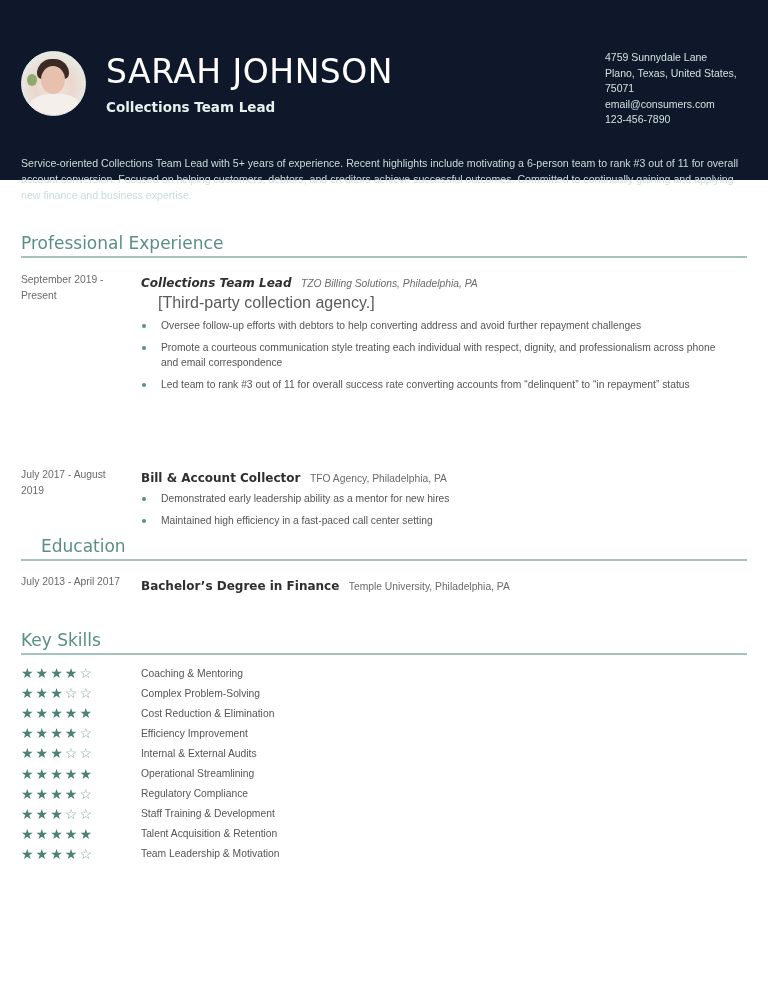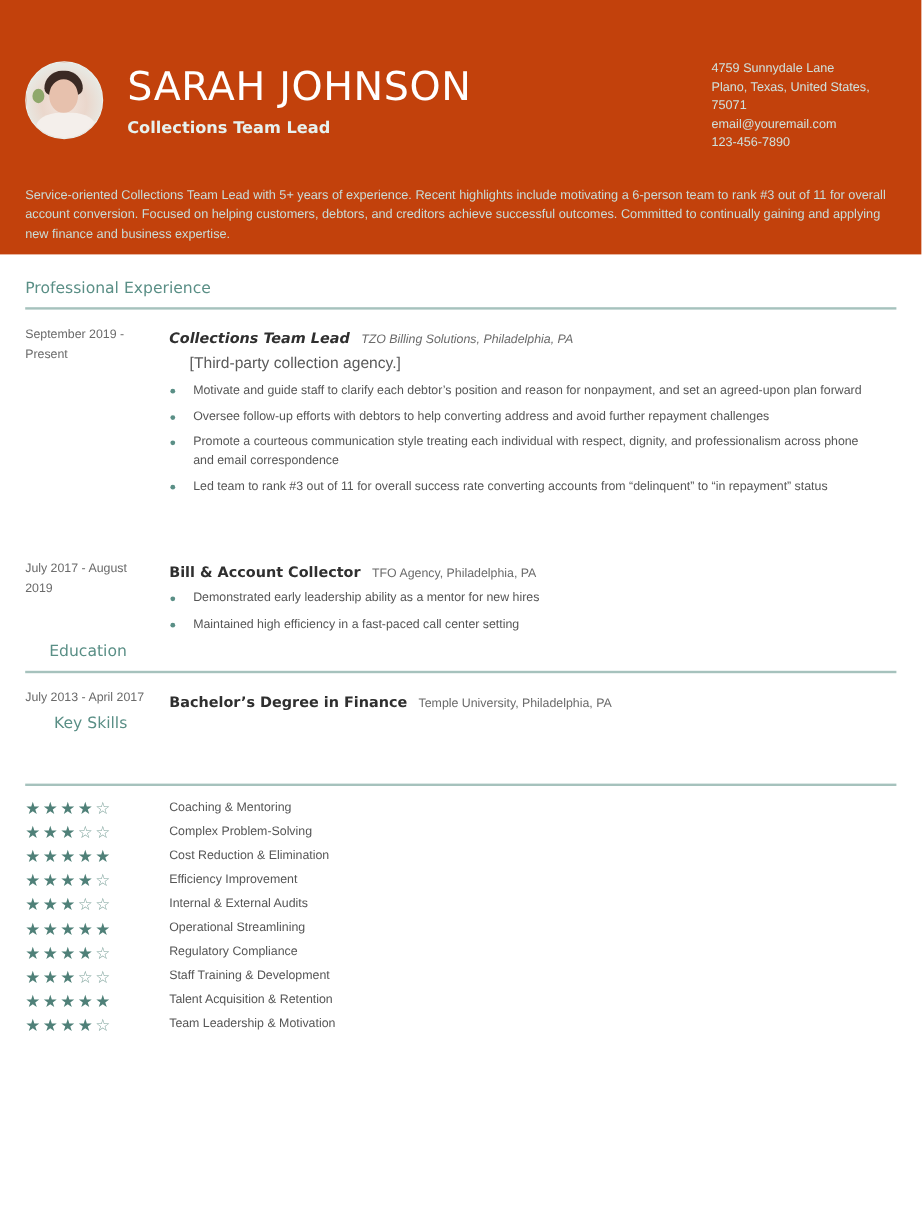--- a/index.html
+++ b/index.html
@@ -1,21 +1,21 @@
 <!DOCTYPE html>
 <html><head>
 <meta charset="utf-8">
 <style>
   * { box-sizing: border-box; margin: 0; padding: 0; }
   html, body { width: 768px; height: 1008px; background: #ffffff; overflow: hidden; }
   body { font-family: "Liberation Sans", sans-serif; color: #4a4a4a; position: relative; }
 
   .header {
-    position: absolute; left: 0; top: 0; width: 768px; height: 212px;
-    background: #c2410c;
+    position: absolute; left: 0; top: 0; width: 768px; height: 180px;
+    background: #0f172a;
   }
   .avatar {
     position: absolute; left: 21px; top: 51px; width: 65px; height: 65px;
     border-radius: 50%; overflow: hidden;
     background: radial-gradient(circle at 50% 55%, #f3e6df 0%, #ead7cc 40%, #e8e8e2 70%);
     border: 1px solid #e9efec;
   }
   .avatar .hair {
     position: absolute; left: 15px; top: 7px; width: 32px; height: 20px;
     border-radius: 16px 16px 6px 6px; background: #3b2a24;
@@ -40,44 +40,44 @@
   }
   .title {
     position: absolute; left: 106px; top: 98px;
     font-family: "DejaVu Sans", sans-serif; font-size: 13.5px; font-weight: bold;
     color: #e6f1ee; line-height: 18px;
   }
   .contact {
     position: absolute; left: 593px; top: 50px; width: 170px;
     font-size: 10.5px; color: #cfe1dc; line-height: 15.6px;
   }
-  .contact div { white-space: nowrap; }
+  .contact div { white-space: nowrap; margin-left: 12px; }
   .summary {
     position: absolute; left: 21px; top: 155px; width: 730px;
     font-size: 10.6px; color: #c9ddd8; line-height: 16px;
   }
 
   .section-title {
     position: absolute; left: 21px;
-    font-family: "DejaVu Sans", sans-serif; font-size: 13px; color: #5a8f86; text-align: right;
+    font-family: "DejaVu Sans", sans-serif; font-size: 17px; color: #5a8f86; text-align: right;
   }
   .divider {
     position: absolute; left: 21px; width: 726px; height: 2px; background: #a6c2bd;
   }
 
   .date {
     position: absolute; left: 21px; width: 105px;
     font-size: 10.3px; color: #6a6a6a; line-height: 16px;
   }
   .role-line { position: absolute; left: 141px; white-space: nowrap; line-height: 18px; }
   .role {
     font-family: "DejaVu Sans", sans-serif; font-size: 12px; font-weight: bold; color: #2f2f2f;
   }
   .org { font-size: 10.3px; color: #6a6a6a; margin-left: 5px; }
-  .note { position: absolute; left: 141px; font-size: 13px; color: #5a5a5a; line-height: 16px; padding-left: 17px; }
+  .note { position: absolute; left: 141px; font-size: 16px; color: #5a5a5a; line-height: 16px; padding-left: 17px; }
 
   .bullets { position: absolute; left: 141px; width: 590px; list-style: none; }
   .bullets li {
     position: relative; padding-left: 20px; font-size: 10.3px; color: #555555;
     line-height: 15.5px; margin-bottom: 6px;
   }
   .bullets li .dot {
     position: absolute; left: 1px; top: 6px; width: 4px; height: 4px; border-radius: 50%;
     background: #5a8f86;
   }
@@ -98,37 +98,36 @@
     <div class="shirt"></div>
     <div class="hair"></div>
     <div class="face"></div>
   </div>
   <div class="name">SARAH JOHNSON</div>
   <div class="title">Collections Team Lead</div>
   <div class="contact">
     <div>4759 Sunnydale Lane</div>
     <div>Plano, Texas, United States,</div>
     <div>75071</div>
-    <div>email@youremail.com</div>
+    <div>email@consumers.com</div>
     <div>123-456-7890</div>
   </div>
   <div class="summary">Service-oriented Collections Team Lead with 5+ years of experience. Recent highlights include motivating a 6-person team to rank #3 out of 11 for overall account conversion. Focused on helping customers, debtors, and creditors achieve successful outcomes. Committed to continually gaining and applying new finance and business expertise.</div>
 </div>
 
 <div class="section-title" style="top:233px;">Professional Experience</div>
 <div class="divider" style="top:256px;"></div>
 
 <div class="date" style="top:272px;">September 2019 - Present</div>
 <div class="role-line" style="top:273px;font-style:italic;">
   <span class="role">Collections Team Lead</span>
   <span class="org">TZO Billing Solutions, Philadelphia, PA</span>
 </div>
 <div class="note" style="top:295px;">[Third-party collection agency.]</div>
 <ul class="bullets" style="top:318px;">
-  <li><span class="dot"></span><span>Motivate and guide staff to clarify each debtor’s position and reason for nonpayment, and set an agreed-upon plan forward</span></li>
   <li><span class="dot"></span><span>Oversee follow-up efforts with debtors to help converting address and avoid further repayment challenges</span></li>
   <li><span class="dot"></span><span>Promote a courteous communication style treating each individual with respect, dignity, and professionalism across phone and email correspondence</span></li>
   <li><span class="dot"></span><span>Led team to rank #3 out of 11 for overall success rate converting accounts from “delinquent” to “in repayment” status</span></li>
 </ul>
 
 <div class="date" style="top:467px;">July 2017 - August 2019</div>
 <div class="role-line" style="top:468px;">
   <span class="role">Bill &amp; Account Collector</span>
   <span class="org">TFO Agency, Philadelphia, PA</span>
 </div>
@@ -138,21 +137,21 @@
 </ul>
 
 <div class="section-title" style="top:536px;margin-left:20px;">Education</div>
 <div class="divider" style="top:559px;"></div>
 <div class="date" style="top:574px; width:120px;">July 2013 - April 2017</div>
 <div class="role-line" style="top:576px;text-align:right;">
   <span class="role">Bachelor’s Degree in Finance</span>
   <span class="org">Temple University, Philadelphia, PA</span>
 </div>
 
-<div class="section-title" style="top:596px;margin-left:24px;">Key Skills</div>
+<div class="section-title" style="top:630px;">Key Skills</div>
 <div class="divider" style="top:653px;"></div>
 <div class="skills" id="skills">
     <div class="skill-row">
       <div class="stars">
         <span class="star">★</span>
         <span class="star">★</span>
         <span class="star">★</span>
         <span class="star">★</span>
         <span class="star empty">☆</span>
       </div>

